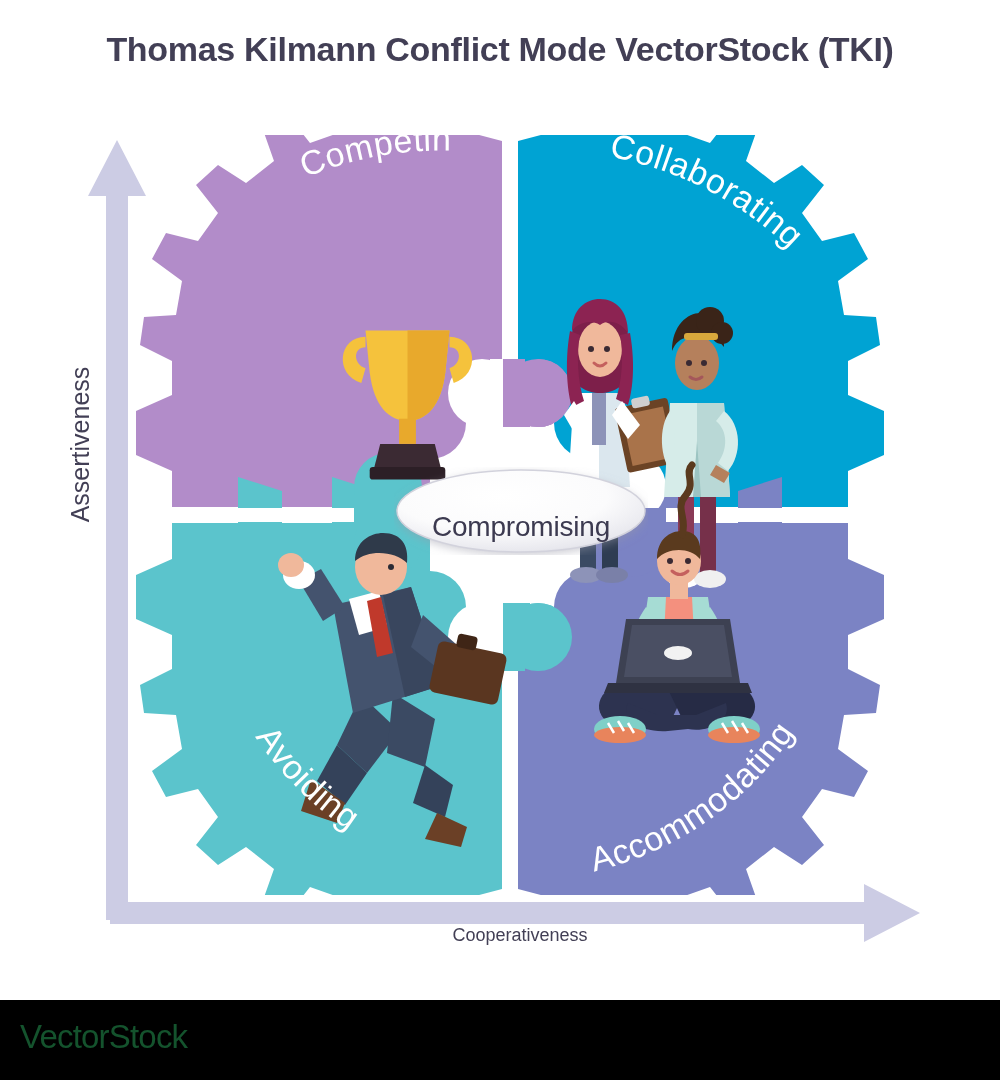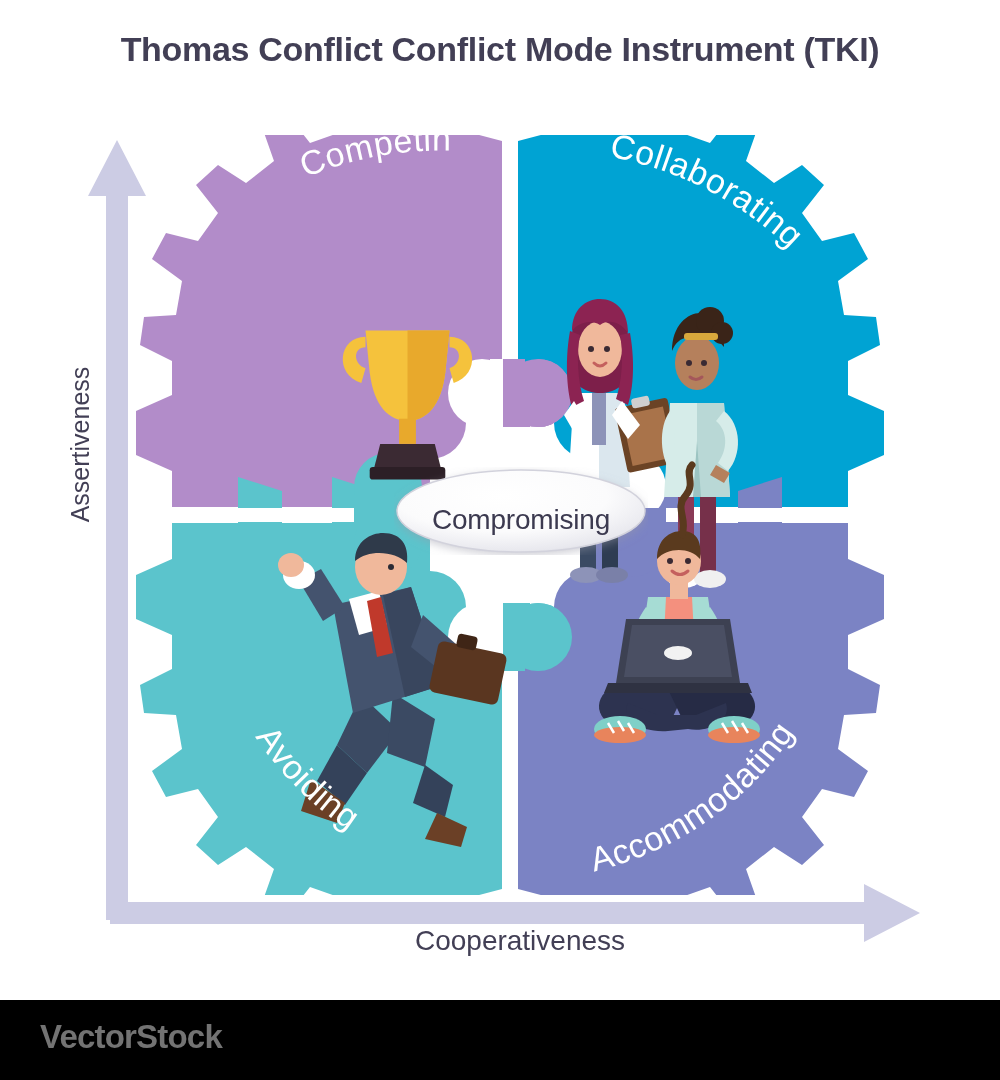--- a/index.html
+++ b/index.html
@@ -35,21 +35,21 @@
     transform:rotate(-90deg);
     transform-origin:center center;
     font-size:25px;
     color:#423f55;
   }
   .axis-label-x{
     position:absolute;
     left:280px; top:925px;
     width:480px;
     text-align:center;
-    font-size:28px;
+    font-size:18px;
     color:#423f55;
   }
 
   
   .gear-svg{position:absolute;left:130px;top:135px;width:760px;height:760px;}
 
   
   .label-svg{position:absolute;left:130px;top:135px;width:760px;height:760px;pointer-events:none;}
   .curved-text{
     font-family:"Liberation Sans", sans-serif;
@@ -59,53 +59,53 @@
   }
 
   
   .center-ellipse-wrap{
     position:absolute;
     left:394px; top:467px;
     width:254px; height:88px;
   }
   .center-label{
     position:absolute;
-    left:0;top:9px;width:254px;height:88px;
+    left:0;top:16px;width:254px;height:88px;
     display:flex;align-items:center;justify-content:center;
     font-size:28px;
     color:#3c3a50;
     letter-spacing:-0.2px;
   }
 
   
   .illus{position:absolute;}
 
   
   .footer{
     position:absolute;left:0;top:1000px;
     width:1000px;height:80px;
     background:#000000;
   }
   .footer-logo{
-    position:absolute;left:40px;top:1018px;
-    font-size:33px;font-weight:bold;color:#737373;
+    position:absolute;left:20px;top:1018px;
+    font-size:33px;font-weight:normal;color:#14532d;
     letter-spacing:-0.8px;
   }
   .footer-url{
     position:absolute;right:26px;top:1024px;
     font-size:23px;color:#ffffff;
     letter-spacing:-0.3px;
   }
 </style>
 </head>
 <body>
 
 <div id="stage">
 
-  <div class="title">Thomas Conflict Conflict Mode Instrument (TKI)</div>
+  <div class="title">Thomas Kilmann Conflict Mode VectorStock (TKI)</div>
 
   <svg class="axis-svg" viewBox="0 0 1000 1000">
 
     <polygon points="117,140 146,196 128,196 128,920 106,920 106,196 88,196" fill="#ccccE4"></polygon>
 
     <polygon points="920,913 864,942 864,924 110,924 110,902 864,902 864,884" fill="#ccccE4"></polygon>
   </svg>
 
   <div class="axis-label-y">Assertiveness</div>
   <div class="axis-label-x">Cooperativeness</div>

